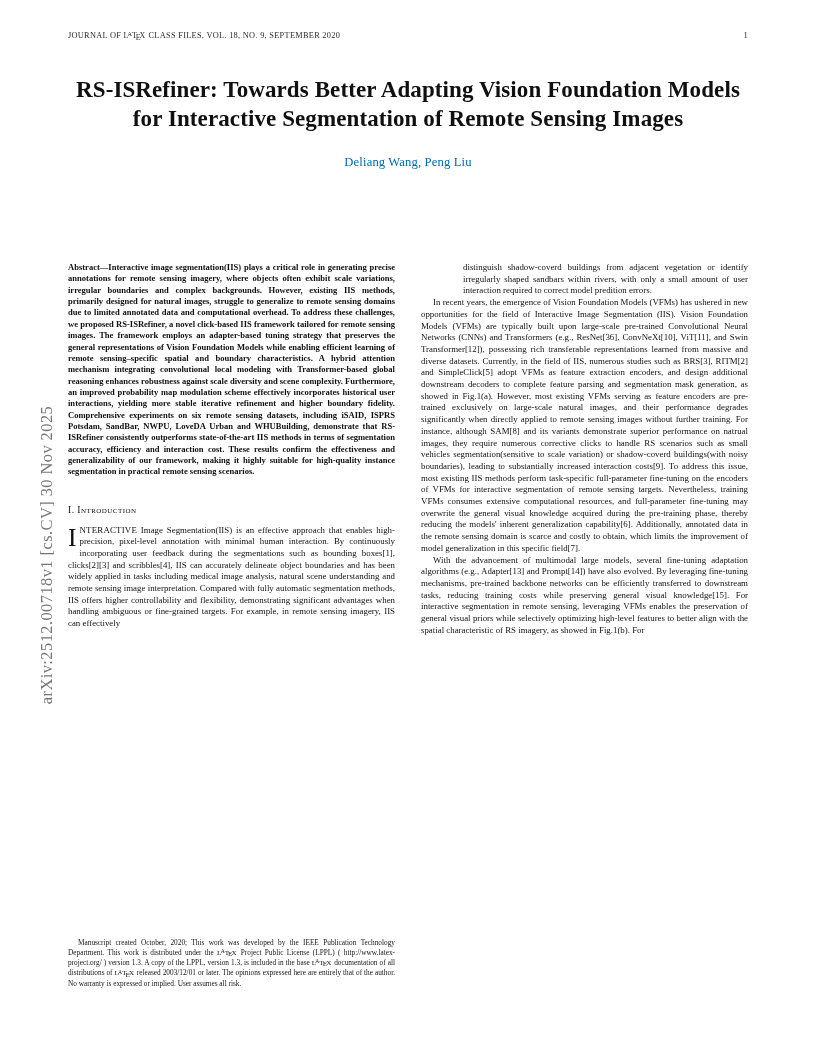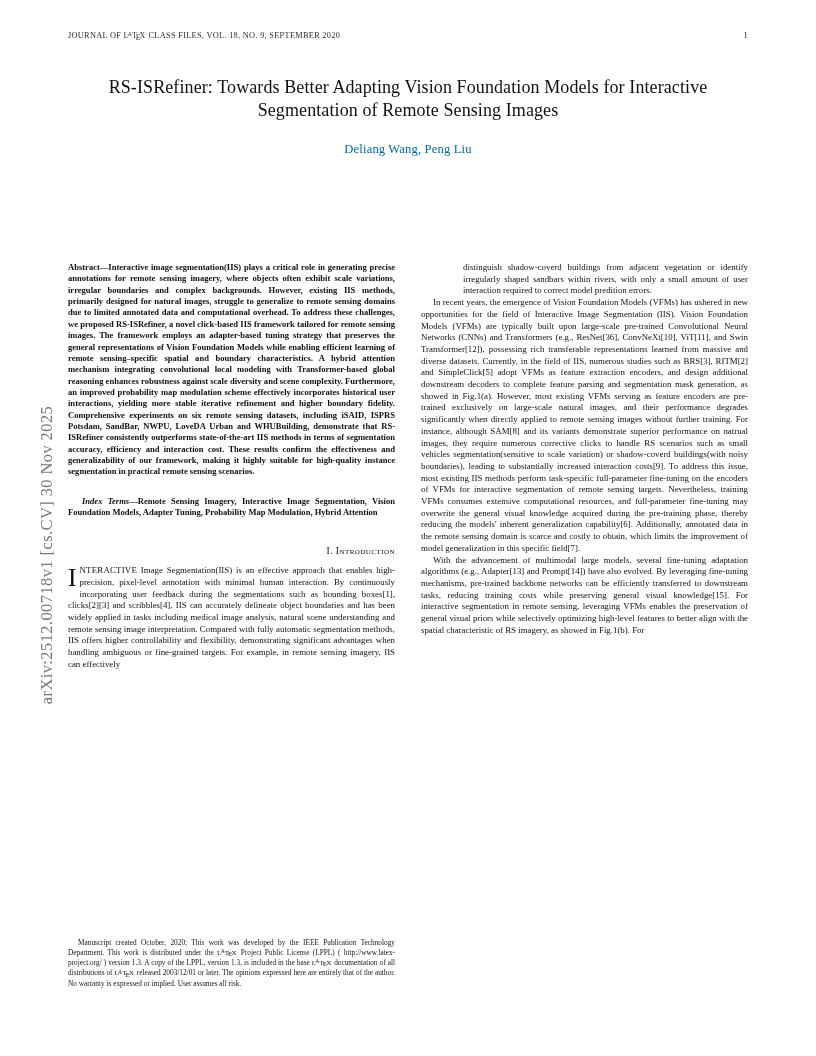--- a/index.html
+++ b/index.html
@@ -77,23 +77,23 @@
 
   
   .title-block {
     position: absolute;
     left: 70px;
     top: 76px;
     width: 676px;
     text-align: center;
   }
   .paper-title {
-    font-size: 18px;
+    font-size: 23px;
     line-height: 1.26;
-    font-weight: normal;
+    font-weight: bold;
     margin: 0;
     letter-spacing: 0.1px;
     color: #101010;
   }
   .authors {
     margin-top: 21px;
     font-size: 12.6px;
     letter-spacing: 0.15px;
     color: #0369a1;
   }
@@ -130,21 +130,21 @@
     line-height: 1.33;
     text-align: justify;
     margin: 18px 0 0 0;
     text-indent: 14px;
   }
   .index-terms .lead {
     font-style: italic;
   }
 
   .section-head {
-    text-align: right;
+    text-align: left;
     font-size: 9.6px;
     font-variant: small-caps;
     letter-spacing: 0.45px;
     margin: 26px 0 8px 0;
     font-weight: normal;
   }
 
   p.body {
     margin: 0;
     text-indent: 12px;
@@ -207,23 +207,20 @@
     <h1 class="paper-title">RS-ISRefiner: Towards Better Adapting Vision Foundation Models for Interactive Segmentation of Remote Sensing Images</h1>
     <div class="authors">Deliang Wang, Peng Liu</div>
   </div>
 
   <div class="col col-left">
 
     <p class="abstract">
       <span class="lead">Abstract</span><span class="dash">—</span><span>Interactive image segmentation(IIS) plays a critical role in generating precise annotations for remote sensing imagery, where objects often exhibit scale variations, irregular boundaries and complex backgrounds. However, existing IIS methods, primarily designed for natural images, struggle to generalize to remote sensing domains due to limited annotated data and computational overhead. To address these challenges, we proposed RS-ISRefiner, a novel click-based IIS framework tailored for remote sensing images. The framework employs an adapter-based tuning strategy that preserves the general representations of Vision Foundation Models while enabling efficient learning of remote sensing–specific spatial and boundary characteristics. A hybrid attention mechanism integrating convolutional local modeling with Transformer-based global reasoning enhances robustness against scale diversity and scene complexity. Furthermore, an improved probability map modulation scheme effectively incorporates historical user interactions, yielding more stable iterative refinement and higher boundary fidelity. Comprehensive experiments on six remote sensing datasets, including iSAID, ISPRS Potsdam, SandBar, NWPU, LoveDA Urban and WHUBuilding, demonstrate that RS-ISRefiner consistently outperforms state-of-the-art IIS methods in terms of segmentation accuracy, efficiency and interaction cost. These results confirm the effectiveness and generalizability of our framework, making it highly suitable for high-quality instance segmentation in practical remote sensing scenarios.</span>
     </p>
 
-    <p class="index-terms">
-      <span class="lead">Index Terms</span><span>—</span><span>Remote Sensing Imagery, Interactive Image Segmentation, Vision Foundation Models, Adapter Tuning, Probability Map Modulation, Hybrid Attention</span>
-    </p>
 
     <h2 class="section-head">I.  Introduction</h2>
 
     <p class="dropcap-para">
       <span class="dropcap">I</span><span class="smallcaps-run">NTERACTIVE</span><span> Image Segmentation(IIS) is an effective approach that enables high-precision, pixel-level annotation with minimal human interaction. By continuously incorporating user feedback during the segmentations such as bounding boxes[1], clicks[2][3] and scribbles[4], IIS can accurately delineate object boundaries and has been widely applied in tasks including medical image analysis, natural scene understanding and remote sensing image interpretation. Compared with fully automatic segmentation methods, IIS offers higher controllability and flexibility, demonstrating significant advantages when handling ambiguous or fine-grained targets. For example, in remote sensing imagery, IIS can effectively</span>
     </p>
 
   </div>
 
   <div class="col col-right">

